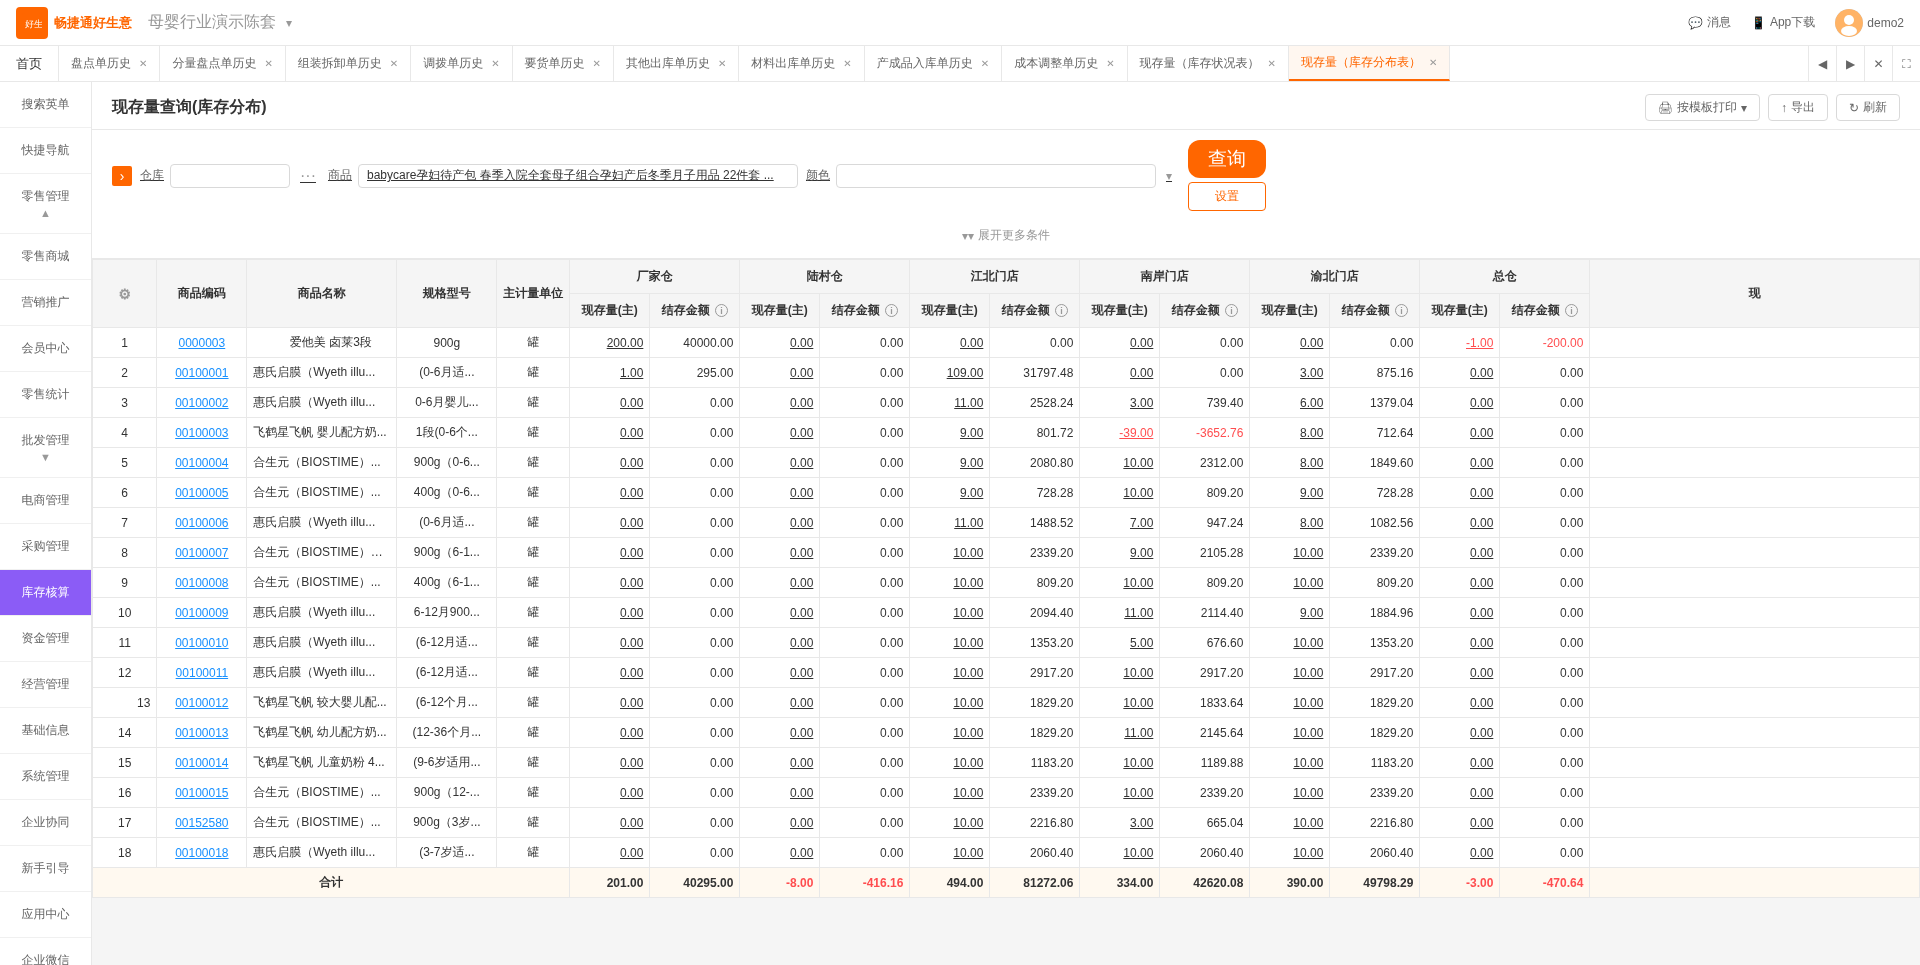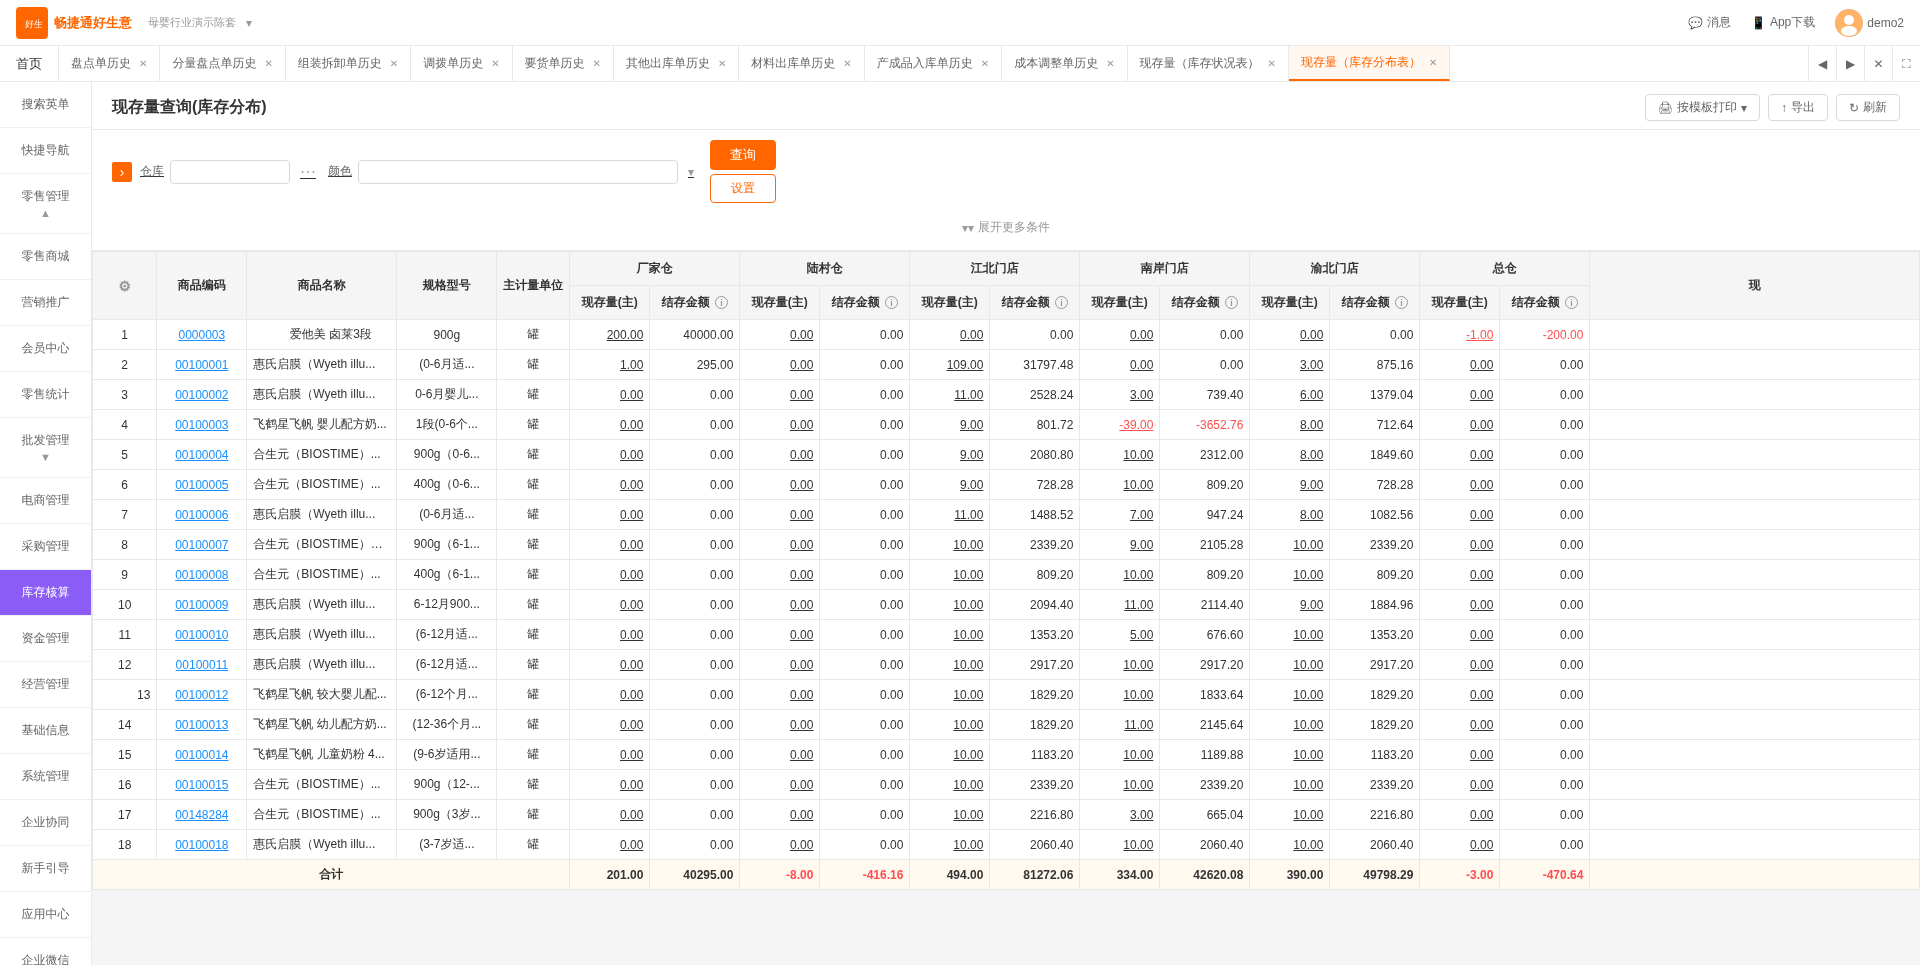--- a/index.html
+++ b/index.html
@@ -38,21 +38,21 @@
     .btn-action { padding: 4px 12px; border: 1px solid #d9d9d9; background: #fff; border-radius: 4px; cursor: pointer; color: #666; font-size: 12px; display: flex; align-items: center; gap: 4px; }
 
     
     .search-bar { padding: 10px 20px; background: #fff; border-bottom: 1px solid #e8e8e8; display: flex; align-items: center; gap: 12px; flex-wrap: wrap; }
     .search-field { display: flex; align-items: center; gap: 6px; text-decoration: underline; }
     .search-label { color: #666; white-space: nowrap; }
     .search-input { border: 1px solid #d9d9d9; border-radius: 4px; padding: 4px 8px; font-size: 12px; color: #333; min-width: 80px; }
     .search-input-wide { min-width: 420px; color: #333; }
     .search-input-color { min-width: 320px; }
     .more-conditions { color: #999; font-size: 12px; cursor: pointer; display: flex; align-items: center; gap: 4px; width: 100%; justify-content: center; padding: 4px 0; }
-    .btn-search { background: #ff6600; color: #fff; border: none; border-radius: 4px; padding: 6px 20px; cursor: pointer; font-size: 13px; }
+    .btn-search { background: #ff6600; color: #fff; border: none; border-radius: 12px; padding: 6px 20px; cursor: pointer; font-size: 19px; }
     .btn-setting { background: #fff; color: #ff6600; border: 1px solid #ff6600; border-radius: 4px; padding: 5px 14px; cursor: pointer; font-size: 12px; }
     .search-actions { display: flex; flex-direction: column; gap: 4px; margin-left: 8px; }
     .dots-menu { color: #999; font-size: 16px; cursor: pointer; margin: 0 4px; }
 
     
     .table-area { flex: 1; overflow: auto; padding: 0; background: #f5f5f5; }
     .data-table { width: 100%; border-collapse: collapse; background: #fff; font-size: 12px; }
     .data-table thead { position: sticky; top: 0; z-index: 10; }
     .data-table th { background: #f5f5f5; padding: 8px 6px; text-align: center; border: 1px solid #e8e8e8; font-weight: bold; color: #333; white-space: nowrap; }
     .data-table td { padding: 6px 6px; text-align: center; border: 1px solid #e8e8e8; color: #333; white-space: nowrap; }
@@ -88,21 +88,21 @@
   <div class="top-bar-left">
     <div class="logo-area">
       <div class="logo-icon">
         <svg width="20" height="20" viewBox="0 0 20 20">
             <rect width="20" height="20" fill="#ff6600" rx="3"></rect>
             <text x="3" y="14" fill="white" font-size="9" font-family="Arial">好生意</text>
           </svg>
       </div>
       <span style="font-size:13px;font-weight:bold;color:#ff6600;">畅捷通好生意</span>
     </div>
-    <span style="color:#999;font-size:11px;margin-left:8px;">母婴行业演示陈套</span>
+    <span style="color:#999;font-size:16px;margin-left:8px;">母婴行业演示陈套</span>
     <span style="color:#999;cursor:pointer;margin-left:2px;">▾</span>
   </div>
   <div class="top-bar-right">
     <div class="top-bar-btn">
       <span>💬</span>
       <span>消息</span>
     </div>
     <div class="top-bar-btn">
       <span>📱</span>
       <span>App下载</span>
@@ -230,20 +230,24 @@
       </div>
     </div>
 
     <div class="search-bar">
       <div style="display:flex;align-items:center;gap:8px;width:100%;">
         <span class="orange-expand">›</span>
         <div class="search-field">
           <span class="search-label">仓库</span>
           <input class="search-input" style="width: 120px;" value="">
           <span class="dots-menu">···</span>
+        </div>
+        <div class="search-field">
+          <span class="search-label">商品</span>
+          <input class="search-input search-input-wide" style="width: 440px;" value="babycare孕妇待产包 春季入院全套母子组合孕妇产后冬季月子用品 22件套 ...">
         </div>
         <div class="search-field">
           <span class="search-label">颜色</span>
           <input class="search-input search-input-color" style="width: 260px;" value="">
           <span style="color:#999;cursor:pointer;margin-left:4px;">▾</span>
         </div>
         <div class="search-actions">
           <button class="btn-search">查询</button>
           <button class="btn-setting">设置</button>
         </div>
@@ -604,21 +608,21 @@
               <td class="num " style="text-decoration:underline;cursor:pointer;">10.00</td>
               <td class="num ">2339.20</td>
               <td class="num " style="text-decoration:underline;cursor:pointer;">10.00</td>
               <td class="num ">2339.20</td>
               <td class="num " style="text-decoration:underline;cursor:pointer;">0.00</td>
               <td class="num ">0.00</td>
               <td></td>
             </tr>
             <tr>
               <td style="text-align:center;">17</td>
-              <td class="link">00148284</td>
+              <td class="link">00152580</td>
               <td style="text-align:left;max-width:150px;overflow:hidden;text-overflow:ellipsis;">合生元（BIOSTIME）...</td>
               <td>900g（3岁...</td>
               <td>罐</td>
               <td class="num " style="text-decoration:underline;cursor:pointer;">0.00</td>
               <td class="num ">0.00</td>
               <td class="num " style="text-decoration:underline;cursor:pointer;">0.00</td>
               <td class="num ">0.00</td>
               <td class="num " style="text-decoration:underline;cursor:pointer;">10.00</td>
               <td class="num ">2216.80</td>
               <td class="num " style="text-decoration:underline;cursor:pointer;">3.00</td>

